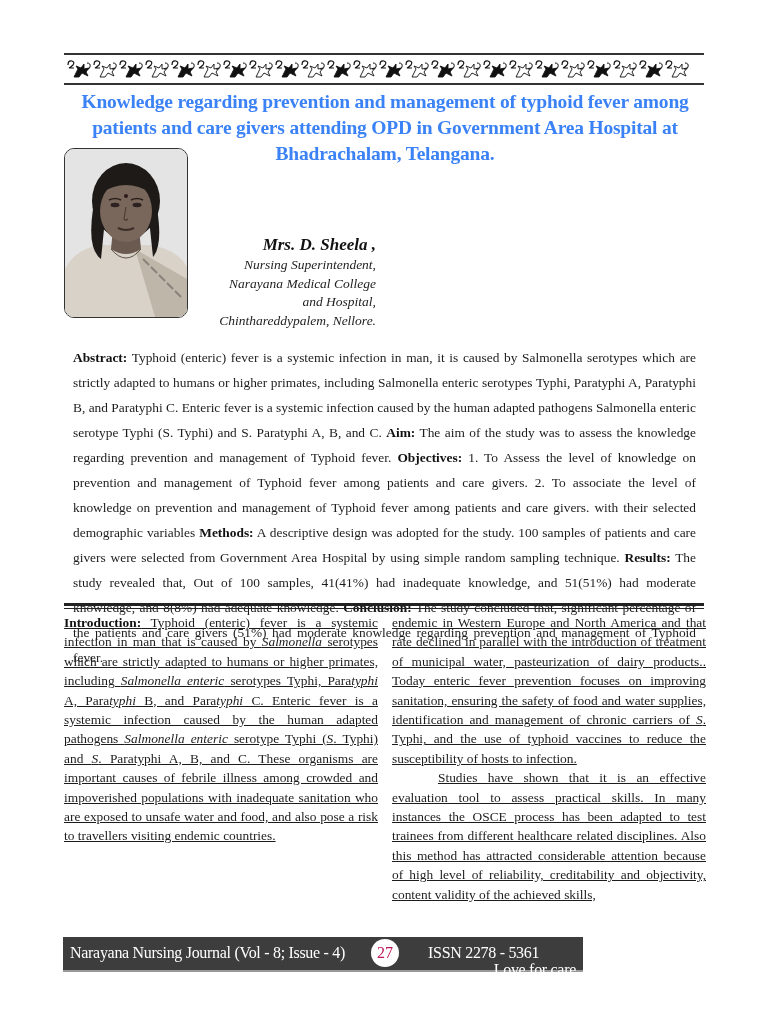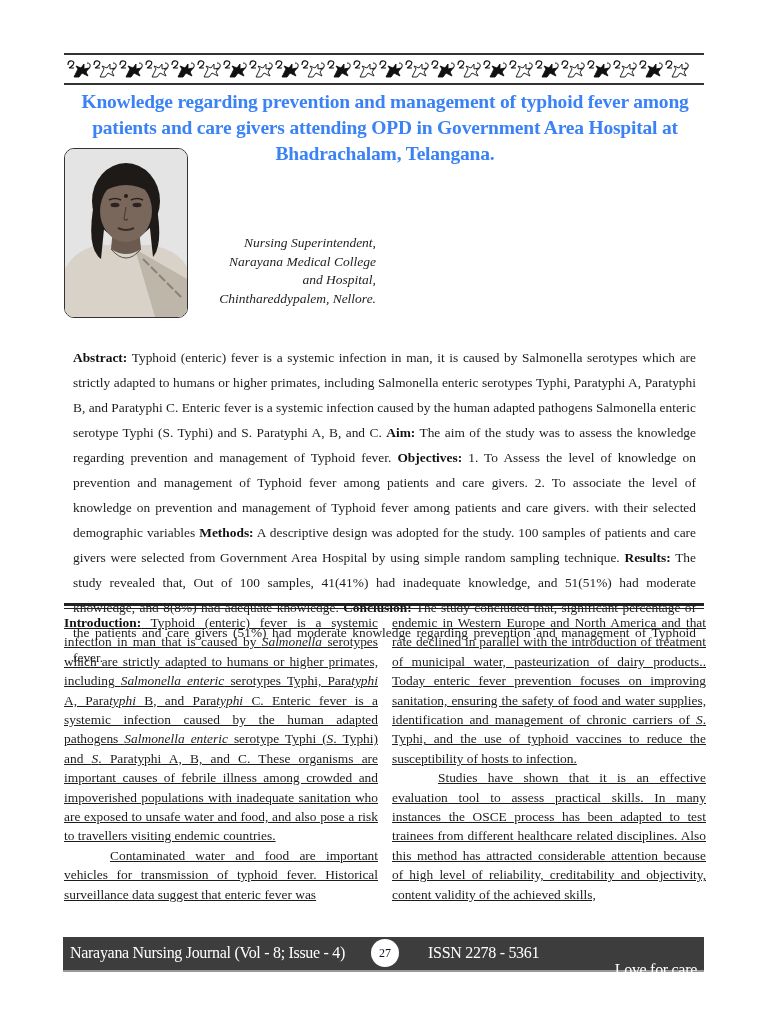--- a/index.html
+++ b/index.html
@@ -22,23 +22,23 @@
 
   .double-rule { position: absolute; left: 64px; top: 603px; width: 640px; height: 6px; border-top: 3px solid #222; border-bottom: 1px solid #222; box-sizing: border-box; }
 
   .col { position: absolute; top: 613px; width: 314px; font-size: 13.4px; line-height: 19.4px; text-align: justify; color: #1c1c1c; text-decoration: underline; }
   .col.left { left: 64px; }
   .col.right { left: 392px; }
   .col p { margin: 0; }
   .col p.indent { text-indent: 46px; }
   .col b { color: #111; }
 
-  .footer { position: absolute; left: 63px; top: 937px; width: 641px; height: 33px; background: #3d3d3d; border-bottom: 2px solid #999; color: #fff; font-family: "Liberation Serif", "DejaVu Serif", serif; font-size: 16px; }
+  .footer { position: absolute; left: 63px; top: 937px; width: 520px; height: 33px; background: #3d3d3d; border-bottom: 2px solid #999; color: #fff; font-family: "Liberation Serif", "DejaVu Serif", serif; font-size: 16px; }
   .footer .journal { position: absolute; left: 7px; top: 7px; letter-spacing: -0.3px; }
-  .footer .page-num { position: absolute; left: 308px; top: 2px; width: 28px; height: 28px; border-radius: 50%; background: #fff; color: #0f172a; text-align: center; line-height: 28px; font-size: 12px; }
+  .footer .page-num { position: absolute; left: 308px; top: 2px; width: 28px; height: 28px; border-radius: 50%; background: #fff; color: #be185d; text-align: center; line-height: 28px; font-size: 16px; }
   .footer .issn { position: absolute; left: 365px; top: 7px; letter-spacing: -0.3px; }
   .footer .tagline { position: absolute; right: 7px; top: 7px; letter-spacing: -0.3px; margin-top: 17px; }
 </style>
 </head>
 <body>
 
 <div class="ornament">
   <svg width="640" height="20" viewBox="0 0 640 20" id="ornament-svg">
       <g transform="translate(2,1)">
         <path d="M2 6 Q2 1 6 2 Q9 3 7 6 Q5 8 3 9 L8 9" fill="none" stroke="#111" stroke-width="1.2"></path>
@@ -189,35 +189,35 @@
     <path d="M44 51 Q50 48 56 51 M66 51 Q72 48 78 51" stroke="#2a201c" stroke-width="1.5" fill="none"></path>
 
     <path d="M61 58 L59 70 Q61 72 63 70" stroke="#4e3f36" stroke-width="1.2" fill="none"></path>
     <path d="M53 79 Q61 83 69 79" stroke="#3a2c26" stroke-width="2" fill="none"></path>
 
     <path d="M46 100 Q61 118 76 100" stroke="#5a5048" stroke-width="1" fill="none"></path>
   </svg>
 </div>
 
 <div class="author">
+  <div class="author-name">Mrs. D. Sheela ,</div>
   <div class="author-line">Nursing Superintendent,</div>
   <div class="author-line">Narayana Medical College</div>
   <div class="author-line">and Hospital,</div>
   <div class="author-line">Chinthareddypalem, Nellore.</div>
 </div>
 
 <div class="abstract">
   <b>Abstract:</b><span> Typhoid (enteric) fever is a systemic infection in man, it is caused by Salmonella serotypes which are strictly adapted to humans or higher primates, including Salmonella enteric serotypes Typhi, Paratyphi A, Paratyphi B, and Paratyphi C. Enteric fever is a systemic infection caused by the human adapted pathogens Salmonella enteric serotype Typhi (S. Typhi) and S. Paratyphi A, B, and C. </span><b>Aim:</b><span> The aim of the study was to assess the knowledge regarding prevention and management of Typhoid fever. </span><b>Objectives:</b><span> 1. To Assess the level of knowledge on prevention and management of Typhoid fever among patients and care givers. 2. To associate the level of knowledge on prevention and management of Typhoid fever among patients and care givers. with their selected demographic variables </span><b>Methods:</b><span> A descriptive design was adopted for the study. 100 samples of patients and care givers were selected from Government Area Hospital by using simple random sampling technique. </span><b>Results:</b><span> The study revealed that, Out of 100 samples, 41(41%) had inadequate knowledge, and 51(51%) had moderate knowledge, and 8(8%) had adequate knowledge. </span><b>Conclusion:</b><span> The study concluded that, significant percentage of the patients and care givers (51%) had moderate knowledge regarding prevention and management of Typhoid fever.</span>
 </div>
 
 <div class="double-rule"></div>
 
 <div class="col left">
   <p><b>Introduction:</b><span> Typhoid (enteric) fever is a systemic infection in man that is caused by </span><i>Salmonella</i><span> serotypes which are strictly adapted to humans or higher primates, including </span><i>Salmonella enteric</i><span> serotypes Typhi, Para</span><i>typhi</i><span> A, Para</span><i>typhi</i><span> B, and Para</span><i>typhi</i><span> C. Enteric fever is a systemic infection caused by the human adapted pathogens </span><i>Salmonella enteric</i><span> serotype Typhi (</span><i>S</i><span>. Typhi) and </span><i>S</i><span>. Paratyphi A, B, and C. These organisms are important causes of febrile illness among crowded and impoverished populations with inadequate sanitation who are exposed to unsafe water and food, and also pose a risk to travellers visiting endemic countries.</span></p>
-  <p class="indent">Contaminated water and food are important vehicles for transmission of typhoid fever. Historical surveillance data suggest that enteric fever was</p>
 </div>
 
 <div class="col right">
   <p><span>endemic in Western Europe and North America and that rate declined in parallel with the introduction of treatment of municipal water, pasteurization of dairy products.. Today enteric fever prevention focuses on improving sanitation, ensuring the safety of food and water supplies, identification and management of chronic carriers of </span><i>S</i><span>. Typhi, and the use of typhoid vaccines to reduce the susceptibility of hosts to infection.</span></p>
   <p class="indent">Studies have shown that it is an effective evaluation tool to assess practical skills. In many instances the OSCE process has been adapted to test trainees from different healthcare related disciplines. Also this method has attracted considerable attention because of high level of reliability, creditability and objectivity, content validity of the achieved skills,</p>
 </div>
 
 <div class="footer">
   <span class="journal">Narayana Nursing Journal (Vol - 8; Issue - 4)</span>
   <span class="page-num">27</span>

